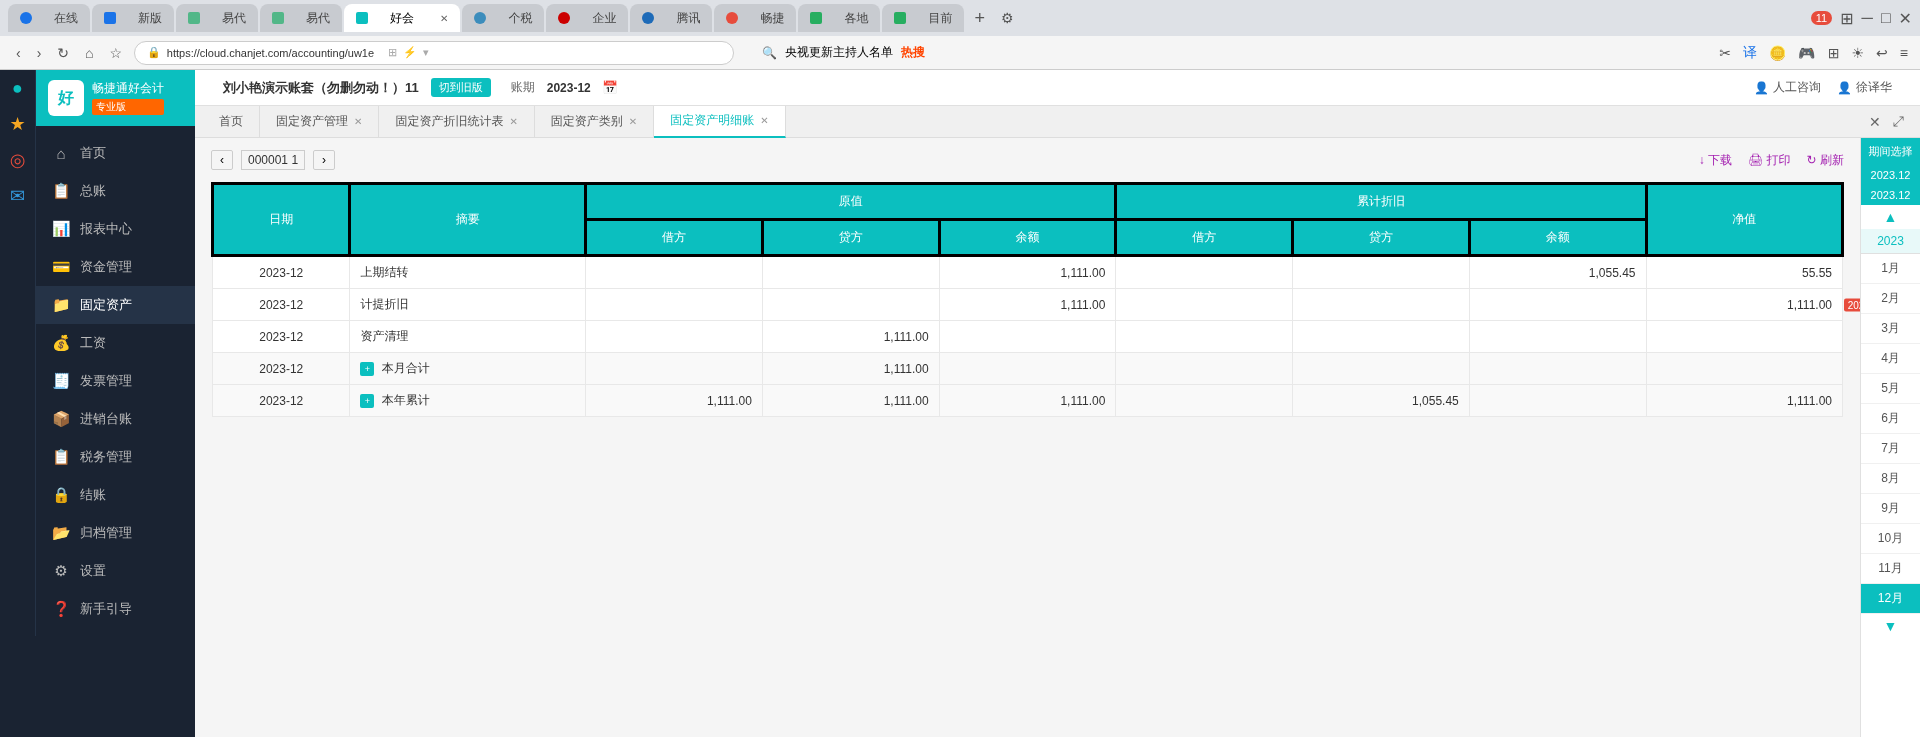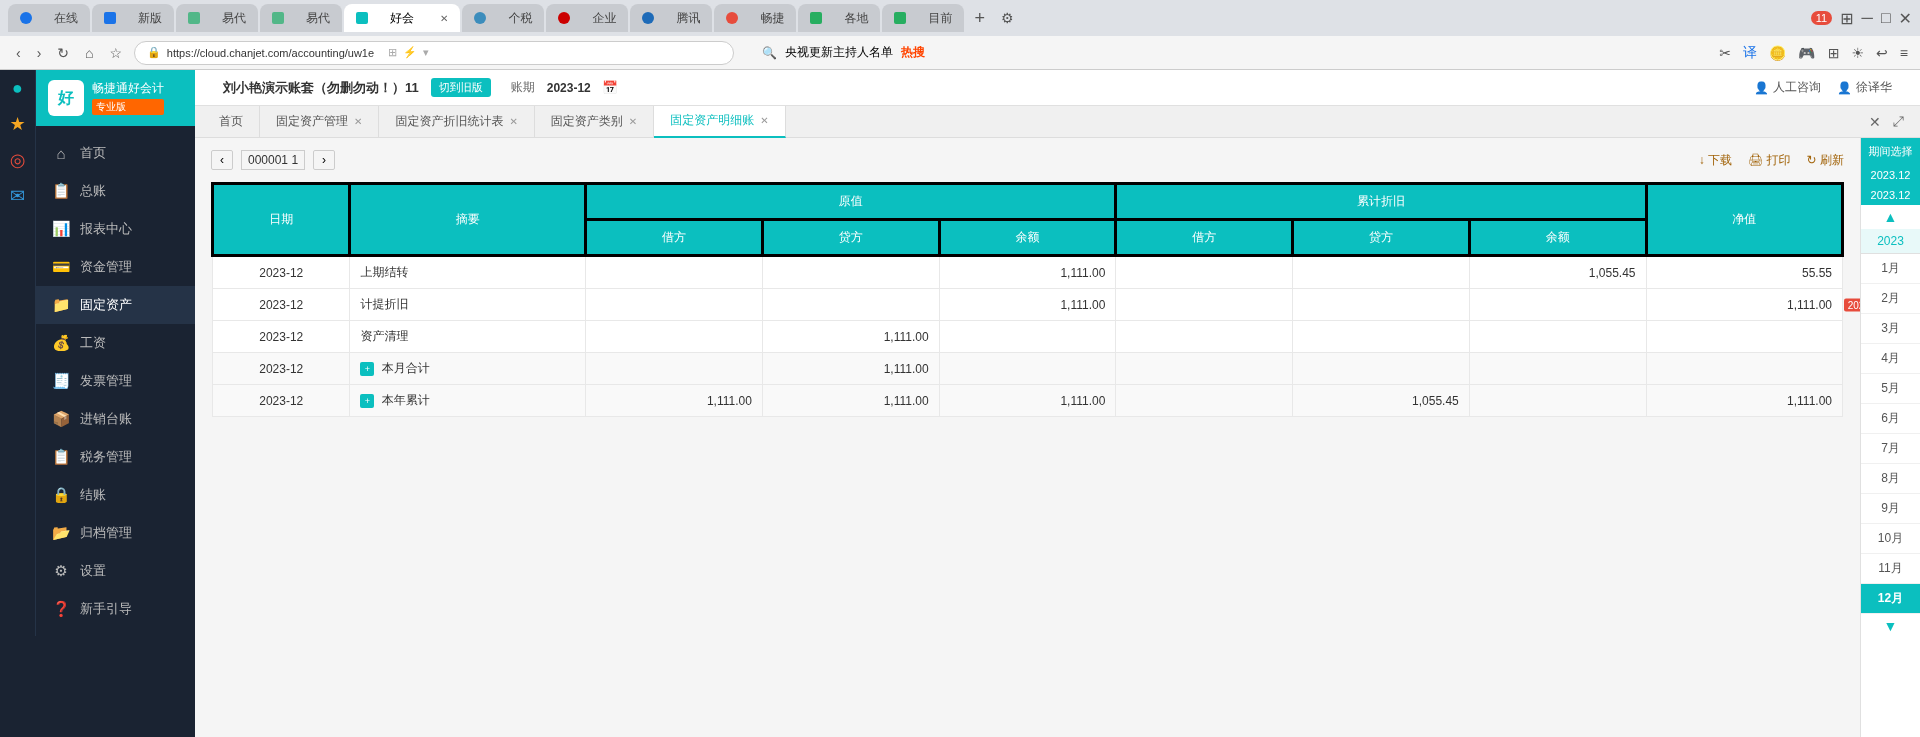--- a/index.html
+++ b/index.html
@@ -53,39 +53,39 @@
     .page-tab-close { font-size: 10px; color: #999; cursor: pointer; }
 
     
     .content-area { flex: 1; display: flex; overflow: hidden; position: relative; }
     .main-panel { flex: 1; padding: 12px 16px; overflow: auto; }
 
     
     .pagination-nav { display: flex; align-items: center; gap: 8px; margin-bottom: 12px; }
     .page-nav-btn { background: none; border: 1px solid #ccc; padding: 2px 8px; cursor: pointer; font-size: 12px; border-radius: 2px; }
     .page-number { font-size: 12px; color: #333; border: 1px solid #ccc; padding: 2px 6px; }
-    .toolbar-btn { display: flex; align-items: center; gap: 4px; font-size: 12px; color: #a16207; cursor: pointer; background: none; border: none; }
+    .toolbar-btn { display: flex; align-items: center; gap: 4px; font-size: 12px; color: #a21caf; cursor: pointer; background: none; border: none; }
 
     
     .data-table { width: 100%; border-collapse: collapse; font-size: 12px; }
     .data-table thead tr { background: #0bbfbf; color: #fff; }
     .data-table thead th { padding: 8px 10px; text-align: center; border: 3px solid #000000; font-weight: normal; }
     .data-table tbody tr { background: #fff; }
     .data-table tbody td { padding: 7px 10px; border: 1px solid #e8e8e8; text-align: right; color: #333; }
     .data-table tbody td.text-left { text-align: left; }
     .data-table tbody td.date-col { text-align: center; }
     .data-table .summary-row td { background: #f9f9f9; }
     .row-icon { display: inline-block; width: 14px; height: 14px; background: #0bbfbf; color: #fff; border-radius: 2px; text-align: center; line-height: 14px; font-size: 9px; margin-right: 4px; }
 
     
     .period-sidebar { width: 60px; background: #fff; border-left: 1px solid #e0e0e0; display: flex; flex-direction: column; overflow: hidden; }
     .period-header { background: #0bbfbf; color: #fff; text-align: center; padding: 6px 4px; font-size: 11px; line-height: 1.4; }
     .period-selected { background: #0bbfbf; color: #fff; text-align: center; padding: 4px 2px; font-size: 11px; }
     .period-item { text-align: center; padding: 6px 4px; font-size: 12px; color: #555; cursor: pointer; border-bottom: 1px solid #f0f0f0; }
-    .period-item.active { background: #0bbfbf; color: #fff; font-weight: bold; }
+    .period-item.active { background: #0bbfbf; color: #fff; font-weight: normal; }
     .period-year { background: #e8f9f9; color: #0bbfbf; text-align: center; padding: 5px 4px; font-size: 12px; cursor: pointer; border-bottom: 1px solid #e0e0e0; }
 
     
     .period-scroll-btn { text-align: center; padding: 4px; color: #0bbfbf; cursor: pointer; font-size: 14px; }
   </style>
 </head>
 <body>
 
 <div class="browser-chrome">
   <div class="tab-bar">

